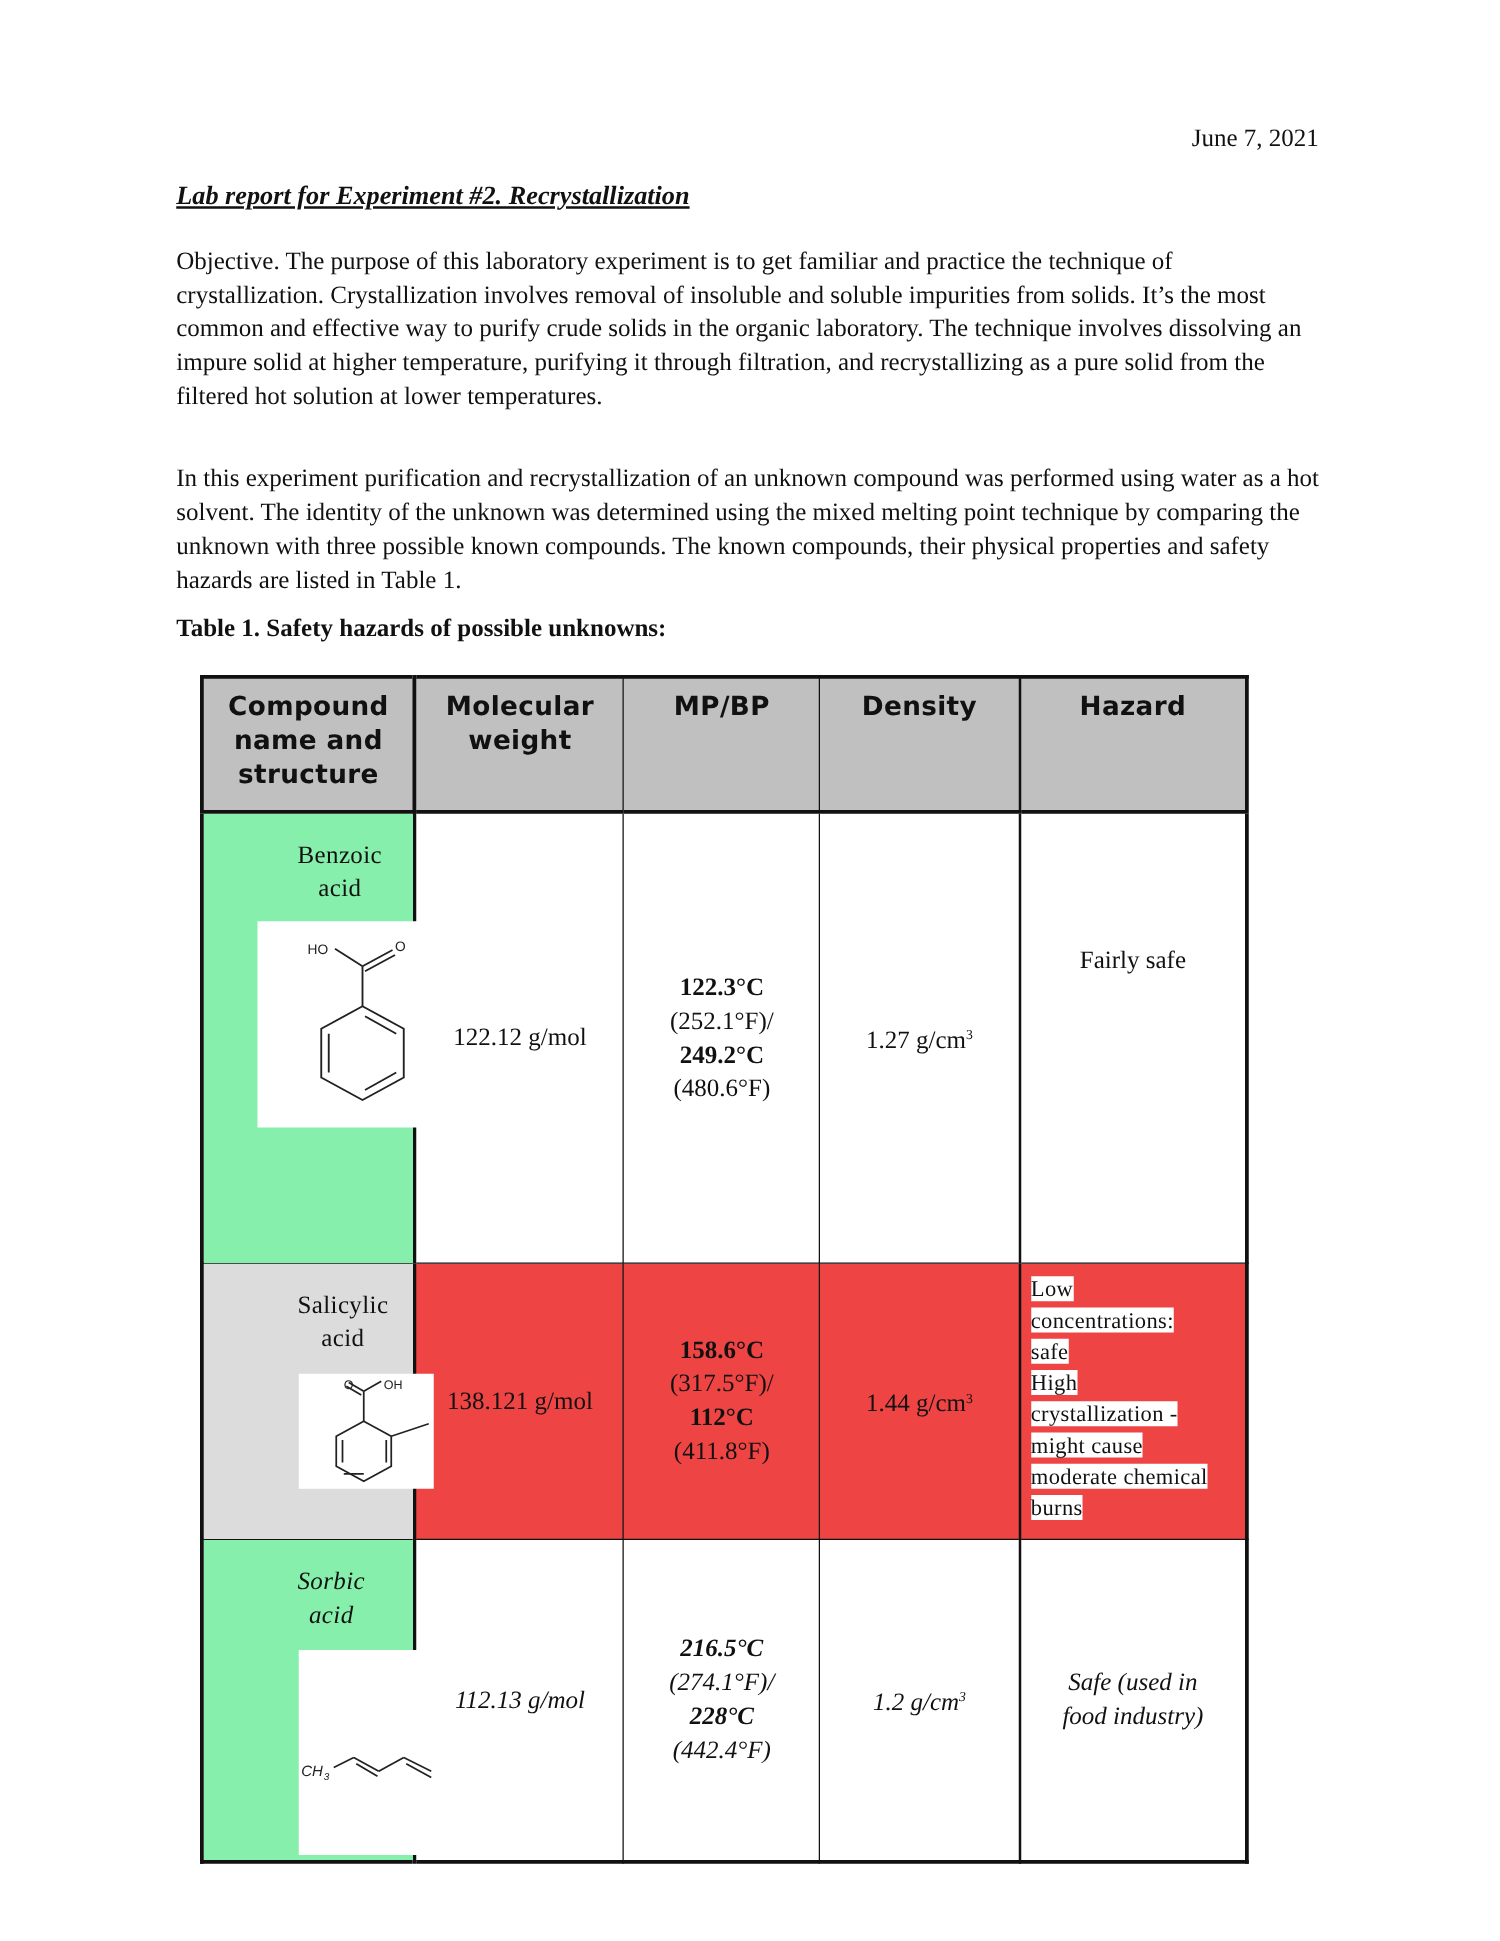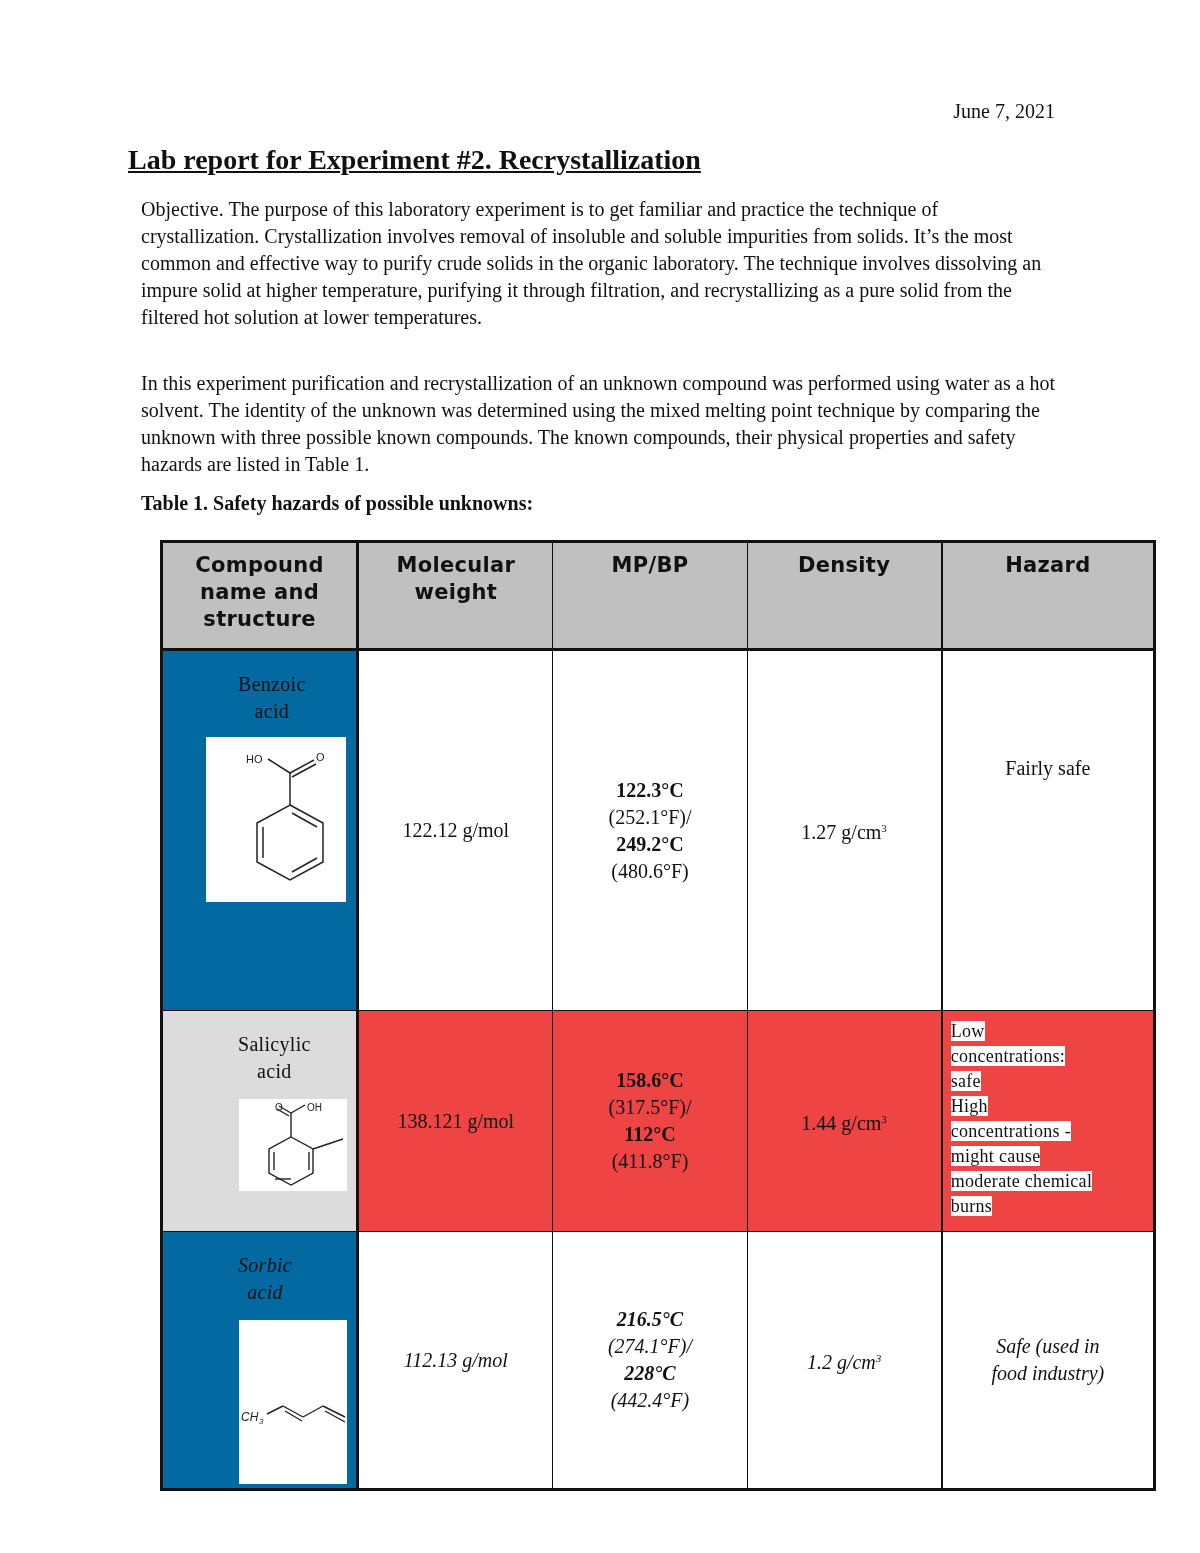--- a/index.html
+++ b/index.html
@@ -1,36 +1,36 @@
 <!DOCTYPE html>
 <html><head>
 <meta charset="utf-8">
 <style>
   html, body { margin: 0; padding: 0; background: #ffffff; }
   body { width: 1200px; height: 1553px; position: relative; overflow: hidden;
          font-family: "Liberation Serif", "DejaVu Serif", serif; color: #111; }
   .date { position: absolute; top: 100px; left: 900px; width: 155px; text-align: right; font-size: 20px; }
-  .title { position: absolute; top: 144px; left: 128px; font-size: 28px; font-weight: bold; text-decoration: underline; }
+  .title { position: absolute; top: 144px; left: 141px; font-size: 21px; font-weight: bold; text-decoration: underline; font-style: italic; }
   .para { position: absolute; left: 141px; width: 920px; font-size: 20px; line-height: 27px; }
   .p1 { top: 196px; }
   .p2 { top: 370px; }
   .p1 b { font-weight: normal; margin-top: 11px; }
   .caption { position: absolute; top: 492px; left: 141px; font-size: 20px; font-weight: bold; }
 
-  table.hz { position: absolute; top: 540px; left: 160px; width: 996px; border-collapse: collapse;
+  table.hz { position: absolute; top: 540px; left: 160px; width: 839px; border-collapse: collapse;
              border: 3px solid #111; }
   table.hz th, table.hz td { border: 1.5px solid #111; vertical-align: middle; text-align: center; padding: 0; }
   table.hz th { background: #c0c0c0; height: 96px; vertical-align: top; padding-top: 9px;
                 font-family: "DejaVu Sans", sans-serif; font-weight: bold; font-size: 21px; line-height: 27px; letter-spacing: 0.3px;
                 border-bottom: 3px solid #111; }
   table.hz td { font-size: 20px; line-height: 27px; }
   .col1 { width: 181px; border-right: 3px solid #111 !important; }
   .col2 { width: 181px; } .col3 { width: 181px; margin-left: 27px; } .col4 { width: 181px; border-right: 2.5px solid #111 !important; } .col5 { width: 183px; }
 
-  td.cmp { background: #0369a1; position: relative; vertical-align: top; text-align: left; padding: 0; }
+  td.cmp { background: #86efac; position: relative; vertical-align: top; text-align: left; padding: 0; }
   .cmp-name { position: absolute; left: 75px; top: 20px; font-size: 20px; line-height: 27px; letter-spacing: 0.3px; }
   .struct { position: absolute; background: #ffffff; }
   .r1 td { height: 255px; }
   .r2 td { height: 212px; background: #ef4444; }
   .r2 td.cmp { background: #dcdcdc; }
   .r3 td { height: 256px; font-style: italic; }
   .mp b { font-weight: bold; }
   .hazard-long { text-align: left !important; vertical-align: top !important; padding: 8px 6px 0 8px !important;
                  font-size: 18px !important; line-height: 25px !important; letter-spacing: 0.3px; }
   .hazard-long span { background: #ffffff; }
@@ -124,21 +124,21 @@
         <div>(317.5°F)/</div>
         <div><b>112°C</b></div>
         <div>(411.8°F)</div>
       </td>
       <td class="col4"><span>1.44 g/cm</span><sup>3</sup></td>
       <td class="col5 hazard-long">
         <div><span>Low</span></div>
         <div><span>concentrations:</span></div>
         <div><span>safe</span></div>
         <div><span>High</span></div>
-        <div><span>concentrations -</span></div>
+        <div><span>crystallization -</span></div>
         <div><span>might cause</span></div>
         <div><span>moderate chemical</span></div>
         <div><span>burns</span></div>
       </td>
     </tr>
 
     <tr class="r3">
       <td class="cmp col1">
         <div class="cmp-name">
           <div>Sorbic</div>

